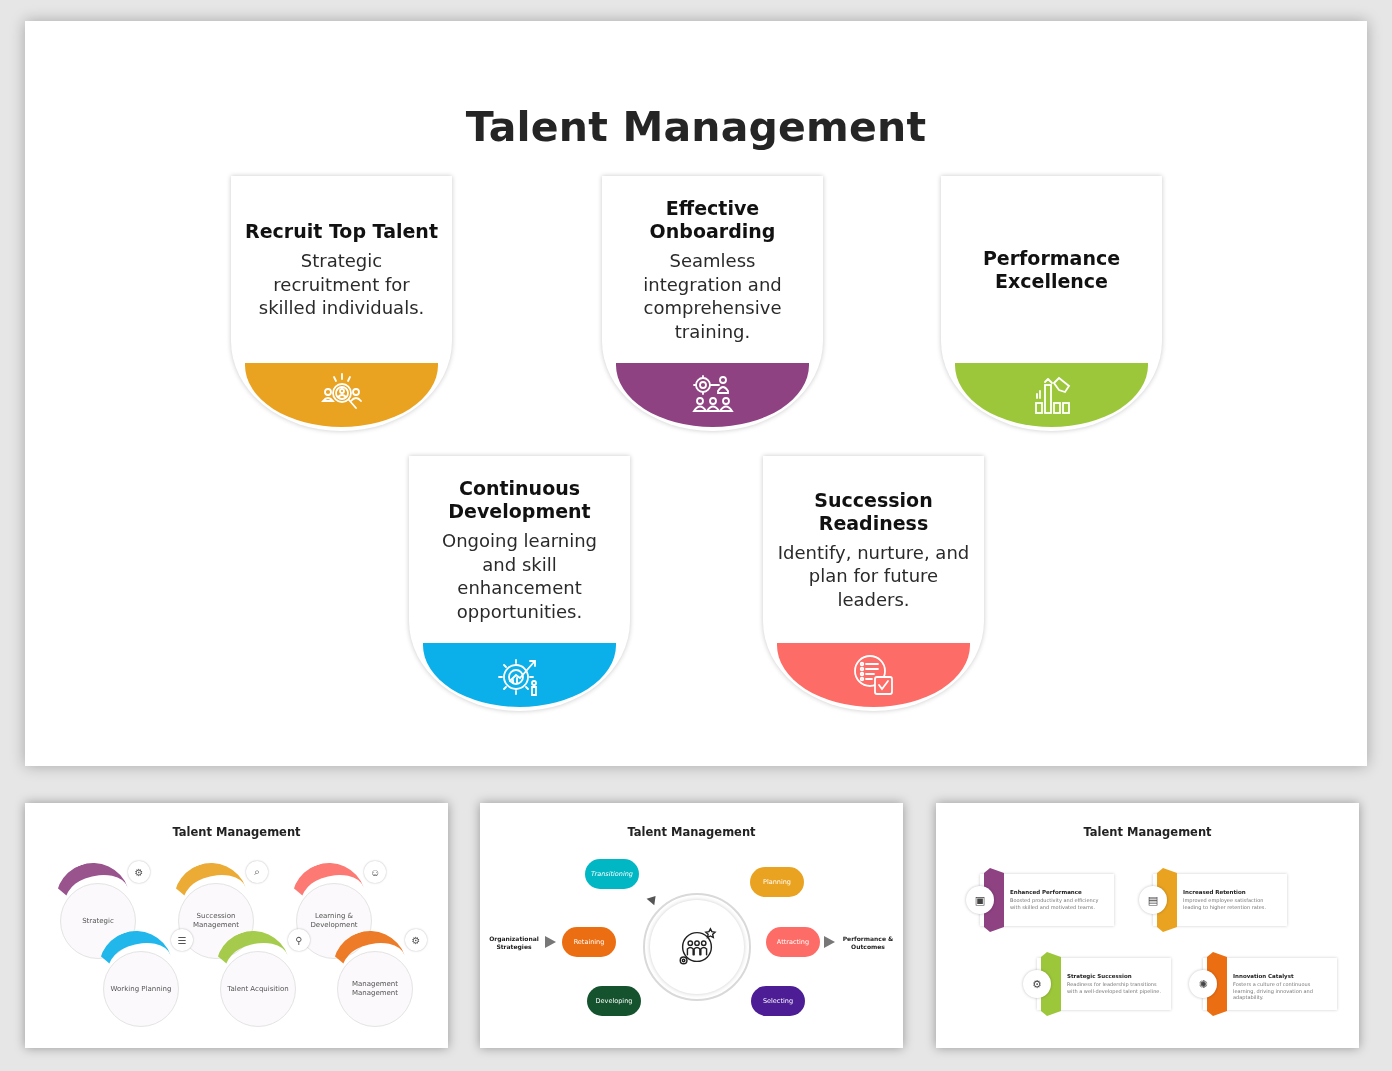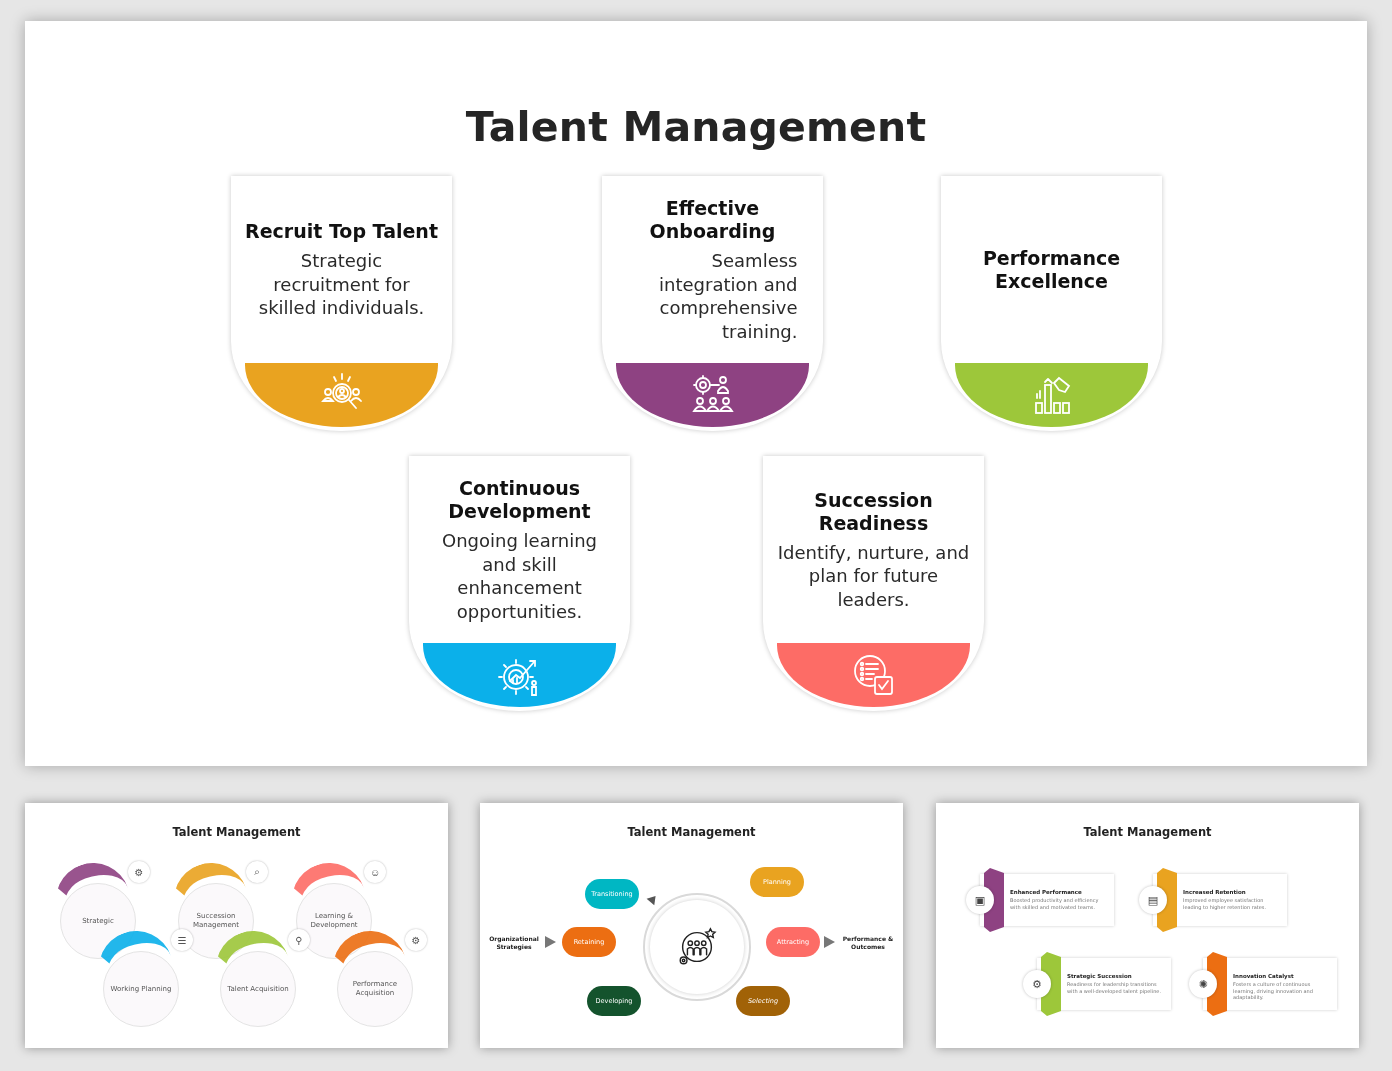--- a/index.html
+++ b/index.html
@@ -145,21 +145,21 @@
           <path d="M5 30 q5 -6 10 0 z"></path>
         <circle cx="38" cy="21" r="3"></circle>
           <path d="M33 30 q5 -6 10 0"></path>
       </svg>
     </div>
   </div>
 
   <div class="card" style="left:561px; top:155px;margin-left:16px;">
     <div class="card-text">
       <div class="card-title" style="width:140px;">Effective Onboarding</div>
-      <div class="card-desc" style="width:170px;text-align:right;">Seamless integration and comprehensive training.</div>
+      <div class="card-desc" style="width:170px;">Seamless integration and comprehensive training.</div>
     </div>
     <div class="card-band" style="background:#8E4282;">
       <svg viewBox="0 0 48 48" fill="none" stroke="#fff" stroke-width="1.8" stroke-linecap="round">
         <circle cx="14" cy="14" r="7"></circle>
           <circle cx="14" cy="14" r="3"></circle>
         <path d="M14 5 v2 M14 21 v2 M5 14 h2 M21 14 h2"></path>
         <line x1="21" y1="14" x2="30" y2="14"></line>
         <circle cx="34" cy="9" r="3"></circle>
           <path d="M29 20 q5 -8 10 0 v2 h-10 z"></path>
         <circle cx="11" cy="30" r="3"></circle>
@@ -256,21 +256,21 @@
     <div class="circle">Working Planning</div>
     <div class="badge">☰</div>
   </div>
   <div class="bubble" style="left:195px; top:148px;">
     <div class="swoosh" style="border-top-color:#9DC73A;"></div>
     <div class="circle">Talent Acquisition</div>
     <div class="badge">⚲</div>
   </div>
   <div class="bubble" style="left:312px; top:148px;">
     <div class="swoosh" style="border-top-color:#EC6E12;"></div>
-    <div class="circle">Performance Acquisition</div>
+    <div class="circle">Management Management</div>
     <div class="badge">⚙</div>
   </div>
 </div>
 
 <div class="thumb" style="left:480px;">
   <div class="thumb-title">Talent Management</div>
   <div class="ring"></div>
   <div style="position:absolute; left:168px; top:92px; width:0; height:0; border-left:5px solid transparent; border-right:5px solid transparent; border-bottom:8px solid #555; transform:rotate(40deg);"></div>
   <div class="ring-inner">
     <svg viewBox="0 0 48 48" width="46" height="46" fill="none" stroke="#222" stroke-width="1.5" stroke-linecap="round">
@@ -278,26 +278,26 @@
       <circle cx="17" cy="20" r="2.3"></circle>
         <circle cx="24" cy="20" r="2.3"></circle>
         <circle cx="31" cy="20" r="2.3"></circle>
       <path d="M14 32 v-6 q3 -3 6 0 v6 M21 32 v-6 q3 -3 6 0 v6 M28 32 v-6 q3 -3 6 0 v6"></path>
       <path d="M38 5 l1.5 3 3.3 .5 -2.4 2.3 .6 3.3 -3 -1.6 -3 1.6 .6 -3.3 -2.4 -2.3 3.3 -.5 z" fill="#fff"></path>
       <circle cx="10" cy="38" r="3.5" fill="#fff"></circle>
         <circle cx="10" cy="38" r="1.3"></circle>
     </svg>
   </div>
 
-  <div class="pill" style="left:105px; top:76px; background:#00B7C3;">Transitioning</div>
+  <div class="pill" style="left:105px; top:56px; background:#00B7C3;font-style:italic;">Transitioning</div>
   <div class="pill" style="left:270px; top:64px; background:#E9A320;">Planning</div>
   <div class="pill" style="left:82px; top:124px; background:#EC6E12;">Retaining</div>
   <div class="pill" style="left:286px; top:124px; background:#FD6C66;">Attracting</div>
   <div class="pill" style="left:107px; top:183px; background:#14532d;">Developing</div>
-  <div class="pill" style="left:256px; top:183px; background:#a16207;font-style:italic;">Selecting</div>
+  <div class="pill" style="left:271px; top:183px; background:#4c1d95;">Selecting</div>
 
   <div class="side-label" style="left:6px; top:132px; width:56px;">Organizational Strategies</div>
   <div class="tri" style="left:65px; top:133px;"></div>
   <div class="tri" style="left:344px; top:133px;"></div>
   <div class="side-label" style="left:360px; top:132px; width:56px;">Performance &amp; Outcomes</div>
 </div>
 
 <div class="thumb" style="left:936px;">
   <div class="thumb-title">Talent Management</div>
 

